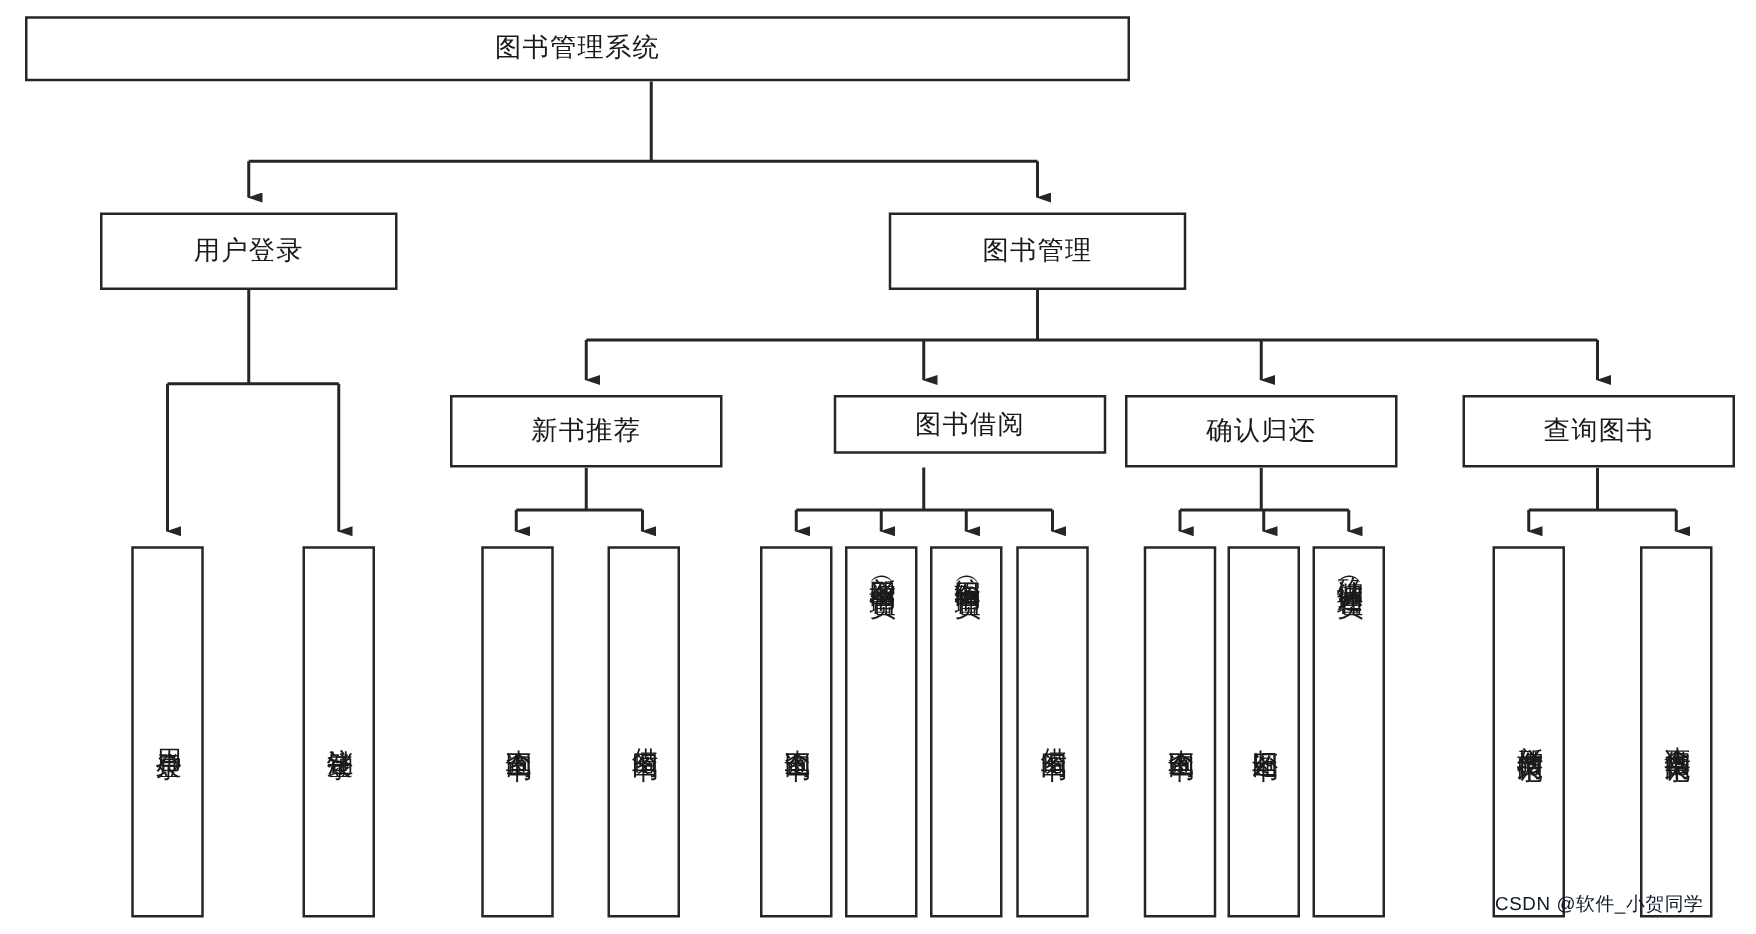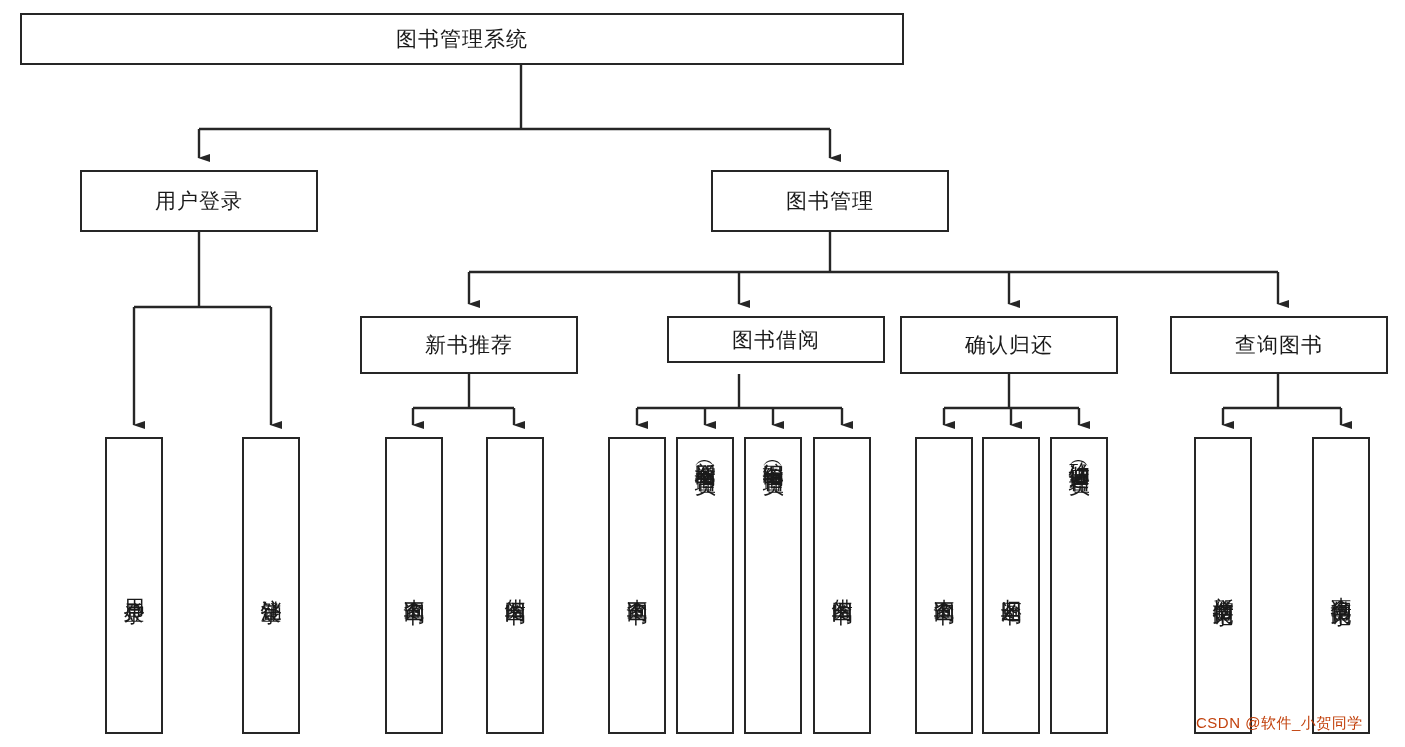--- a/index.html
+++ b/index.html
@@ -54,21 +54,21 @@
     letter-spacing: 2px;
     white-space: nowrap;
   }
   .node-v.center-v {
     align-items: center;
     padding-top: 0;
   }
   .watermark {
     position: absolute;
     font-size: 15px;
-    color: #c2410c;
+    color: #0f172a;
     white-space: nowrap;
     letter-spacing: 0.5px;
   }
 </style>
 </head>
 <body>
 
 <div id="canvas">
 
   <svg class="edges" viewBox="0 0 1405 747">

